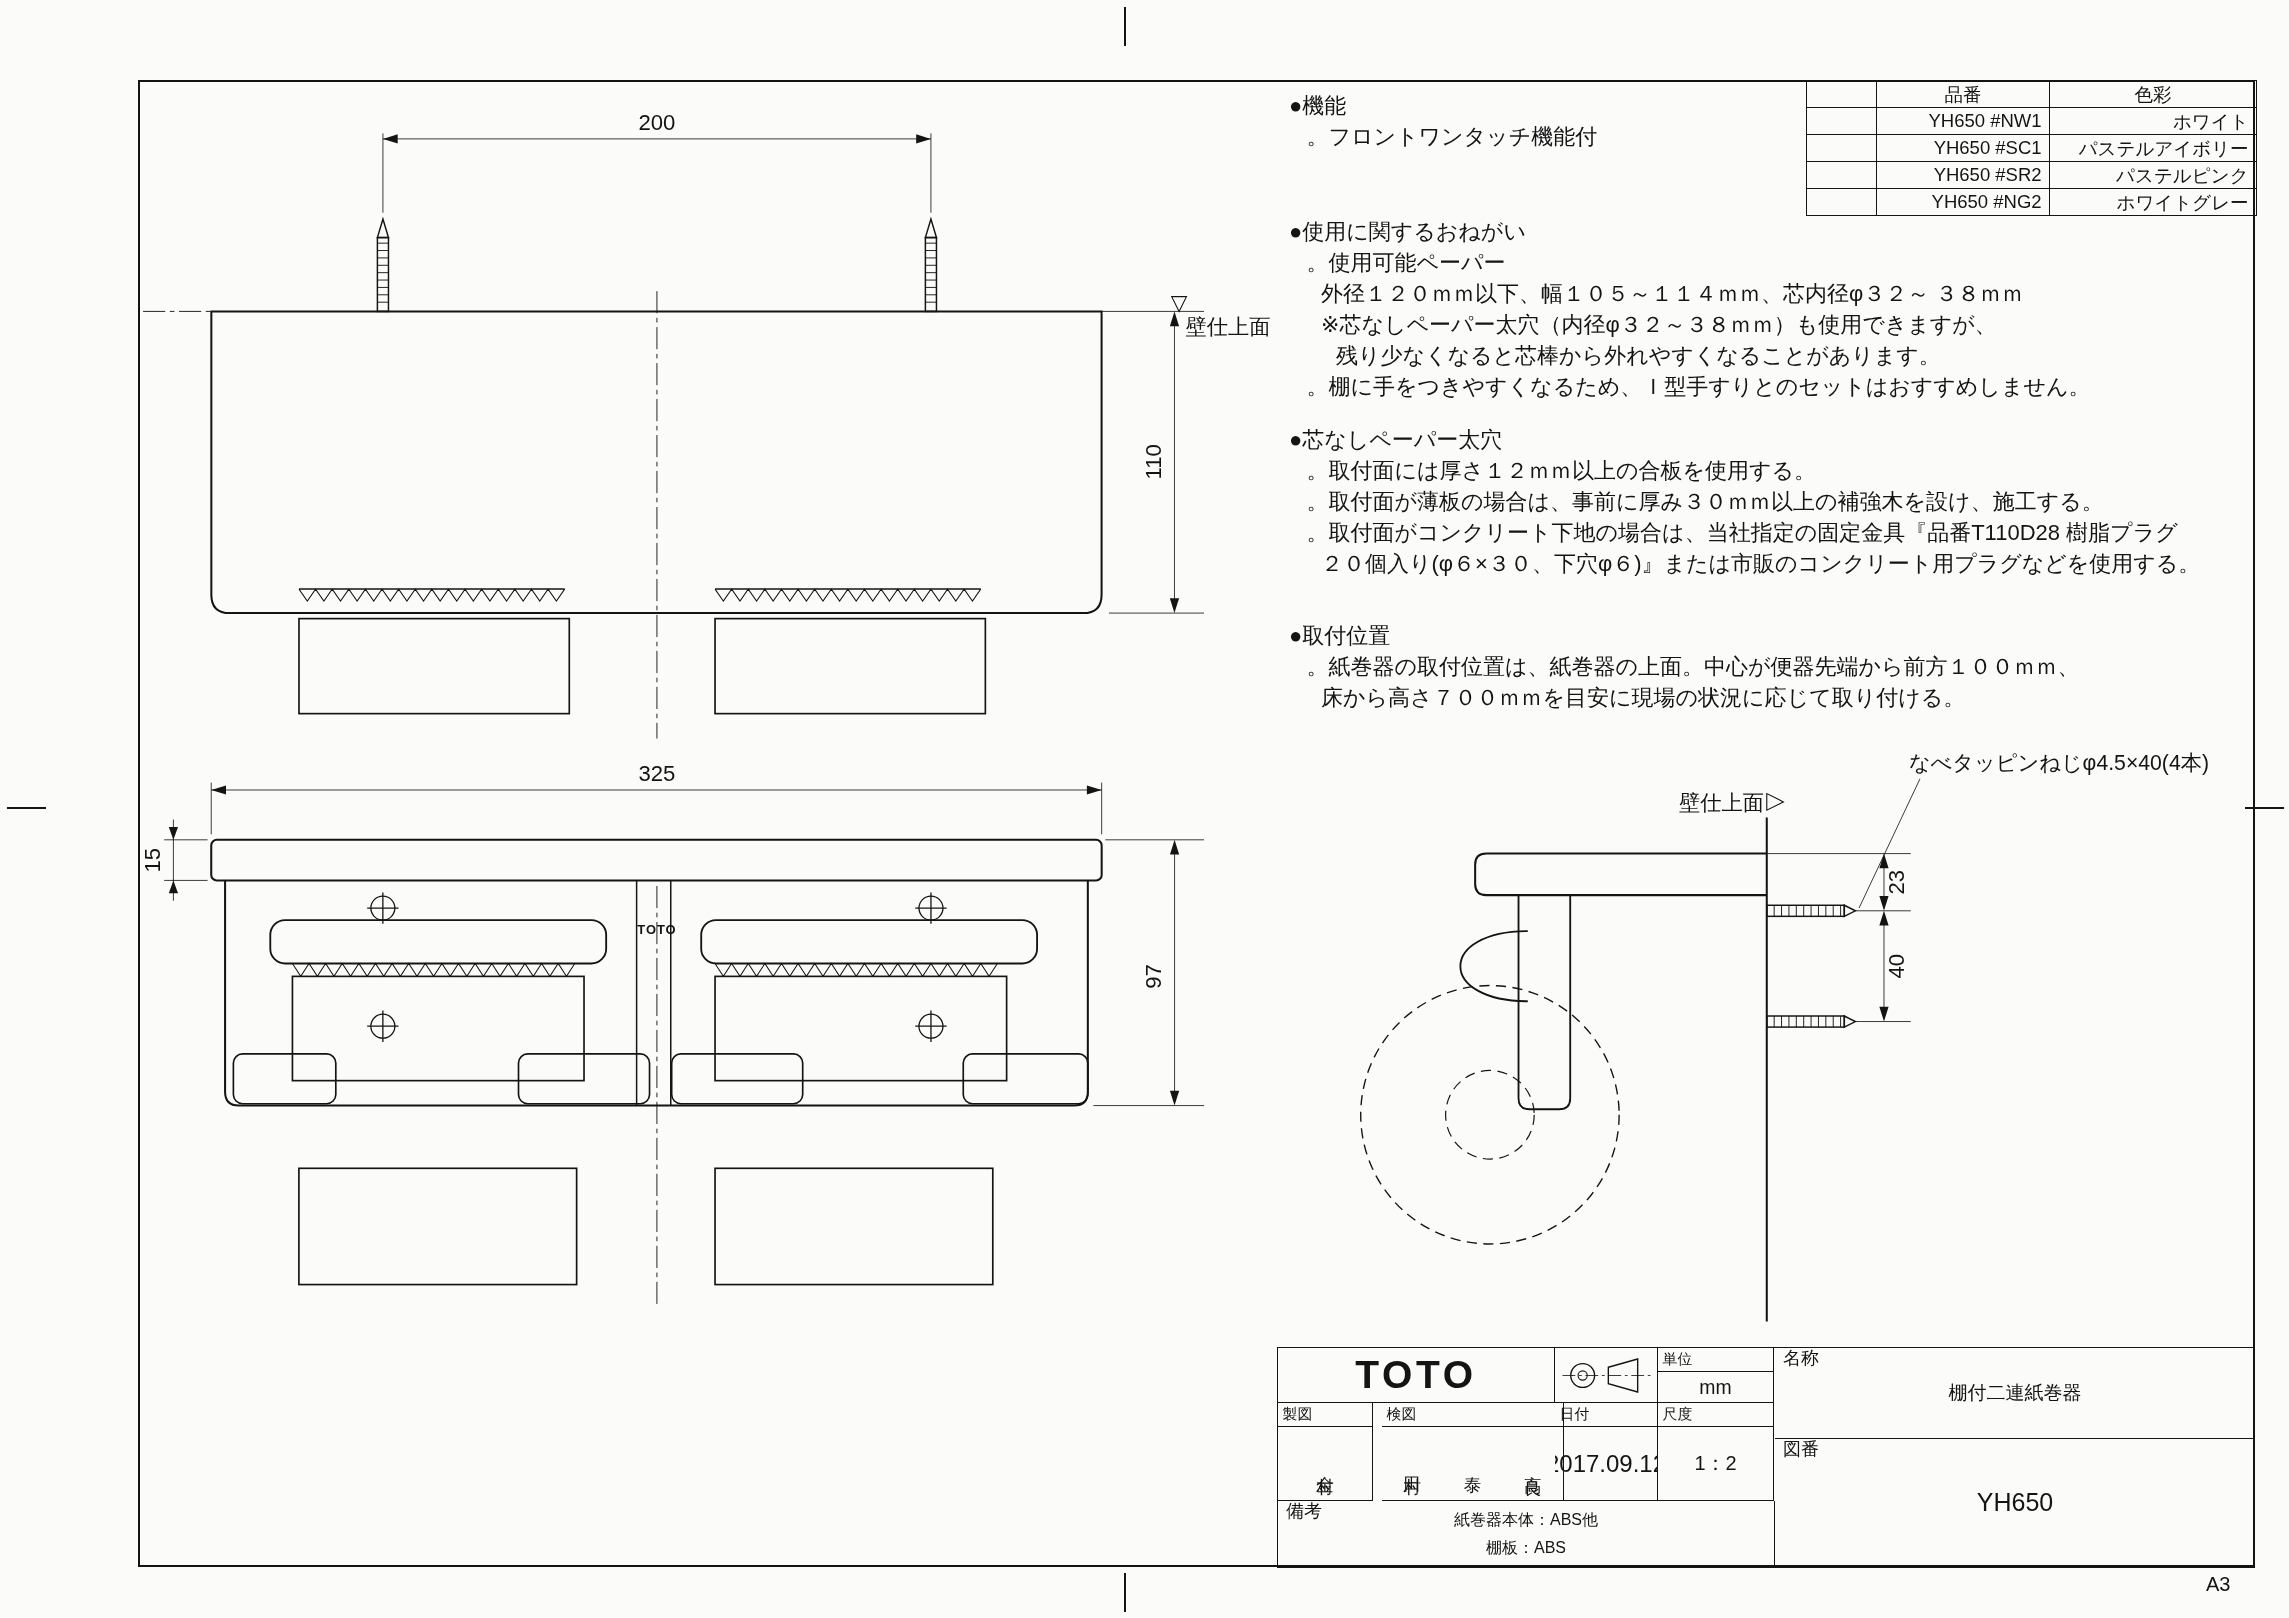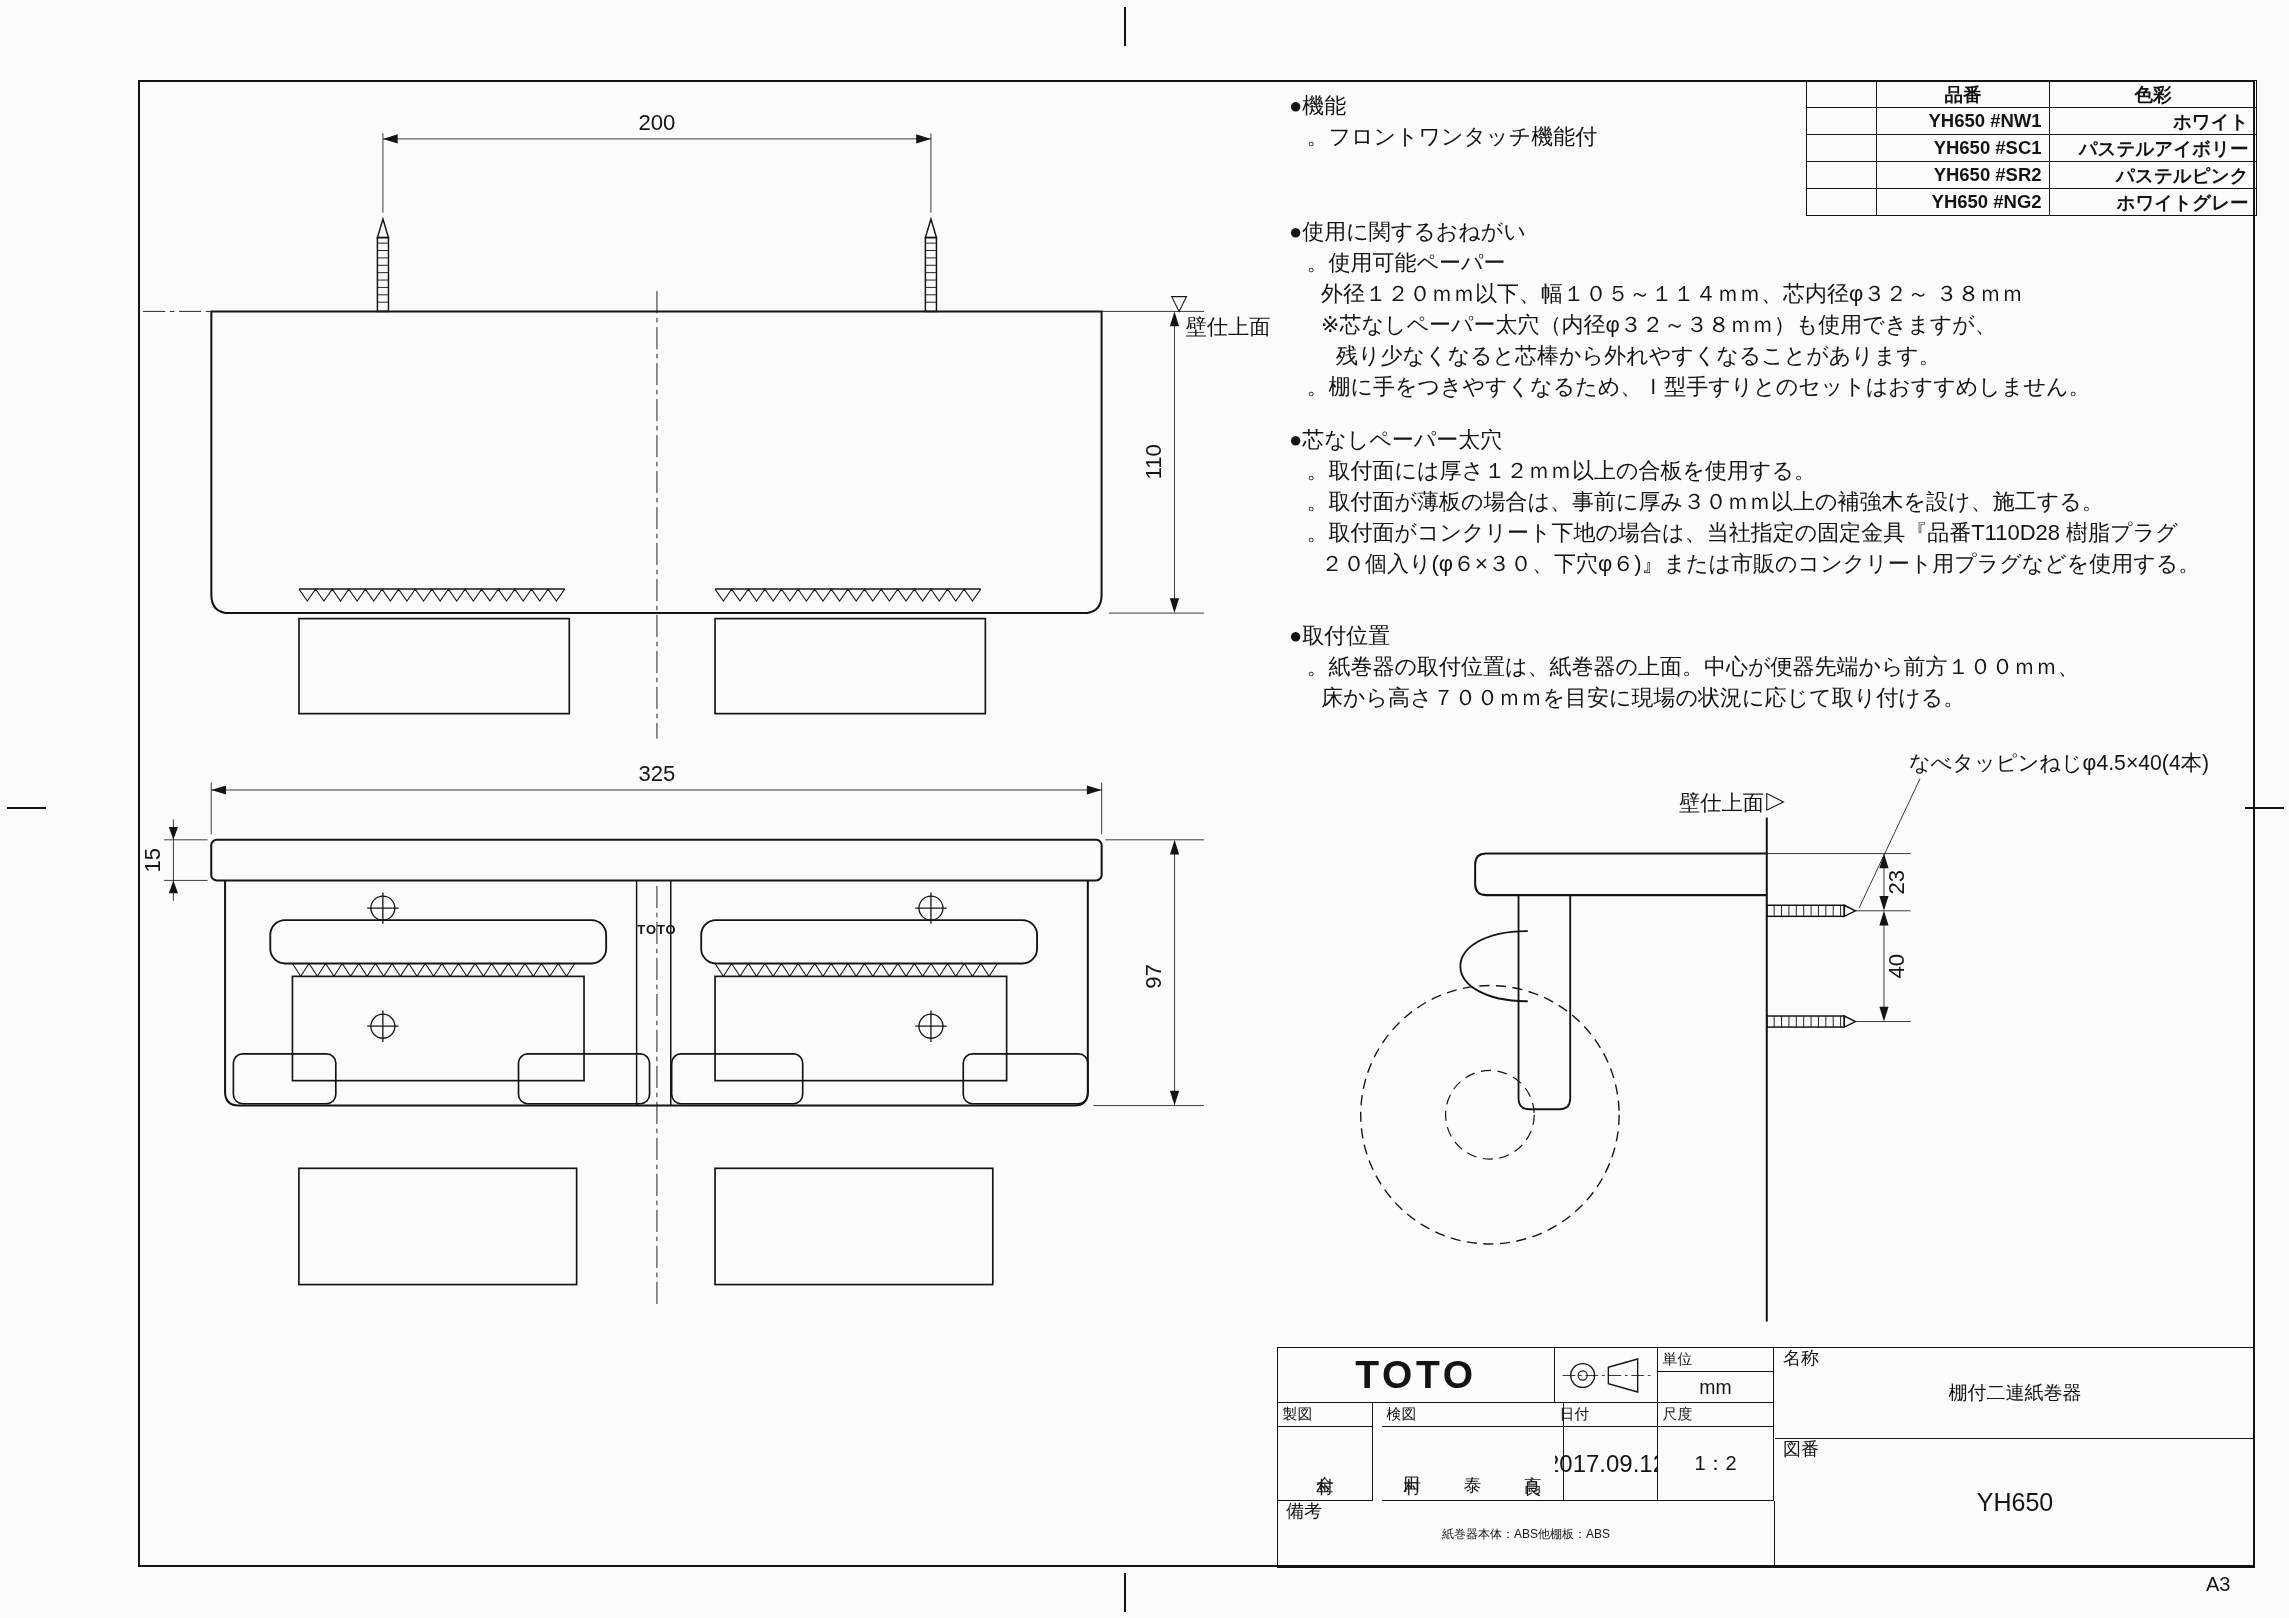--- a/index.html
+++ b/index.html
@@ -10,21 +10,21 @@
   .frame{left:138px;top:80px;width:2117px;height:1487px;border:2.3px solid #141414}
   .tick{background:#141414}
   
   .notes{left:1289px;top:83px;width:964px;height:646px}
   .nsec{position:absolute;left:0;width:100%}
   .nt,.nl{font-size:22px;line-height:31px;white-space:nowrap}
   .l1{padding-left:17.5px}.l2{padding-left:32px}.l3{padding-left:47px}
   
   .color-table{left:1806px;top:80px;border-collapse:collapse;table-layout:fixed}
   .color-table th,.color-table td{border:1.5px solid #141414;height:27px;
-     font-size:18.5px;font-weight:bold;padding:0 7.4px;white-space:nowrap}
+     font-size:18.5px;font-weight:normal;padding:0 7.4px;white-space:nowrap}
   .color-table th{text-align:center}
   .color-table td{text-align:right}
   .cw0{width:70px}.cw1{width:173px}.cw2{width:207px}
   
   .tb{left:1277px;top:1347px;width:978px;height:221px;border:1.8px solid #141414}
   .tbc{position:absolute;overflow:hidden}
   .b-r{border-right:1.5px solid #141414}.b-b{border-bottom:1.5px solid #141414}
   .tb-lbl{position:absolute;left:8px;top:1.8px;font-size:18px;line-height:16.6px}
   .tb-lblrow{height:24px;font-size:14.8px;line-height:22px;padding-left:4.6px;
      border-bottom:1.1px solid #141414}
@@ -319,21 +319,21 @@
     <div class="tb-valcenter" style="font-size:24px">2017.09.12</div>
   </div>
 
   <div class="tbc b-r b-b" style="left:380px;top:55px;width:116px;height:98px">
     <div class="tb-lblrow">尺度</div>
     <div class="tb-valcenter" style="font-size:20px">1：2</div>
   </div>
 
   <div class="tbc b-r" style="left:0;top:153px;width:497px;height:66px">
     <div class="tb-lbl">備考</div>
-    <div class="tb-center" style="font-size:12px;line-height:28px">
+    <div class="tb-center" style="flex-direction:column;font-size:16px;line-height:28px">
       <div>紙巻器本体：ABS他</div>
       <div>棚板：ABS</div>
     </div>
   </div>
 
   <div class="tbc b-b" style="left:497px;top:0;width:480px;height:91px">
     <div class="tb-lbl">名称</div>
     <div class="tb-center" style="font-size:19px">棚付二連紙巻器</div>
   </div>
 

